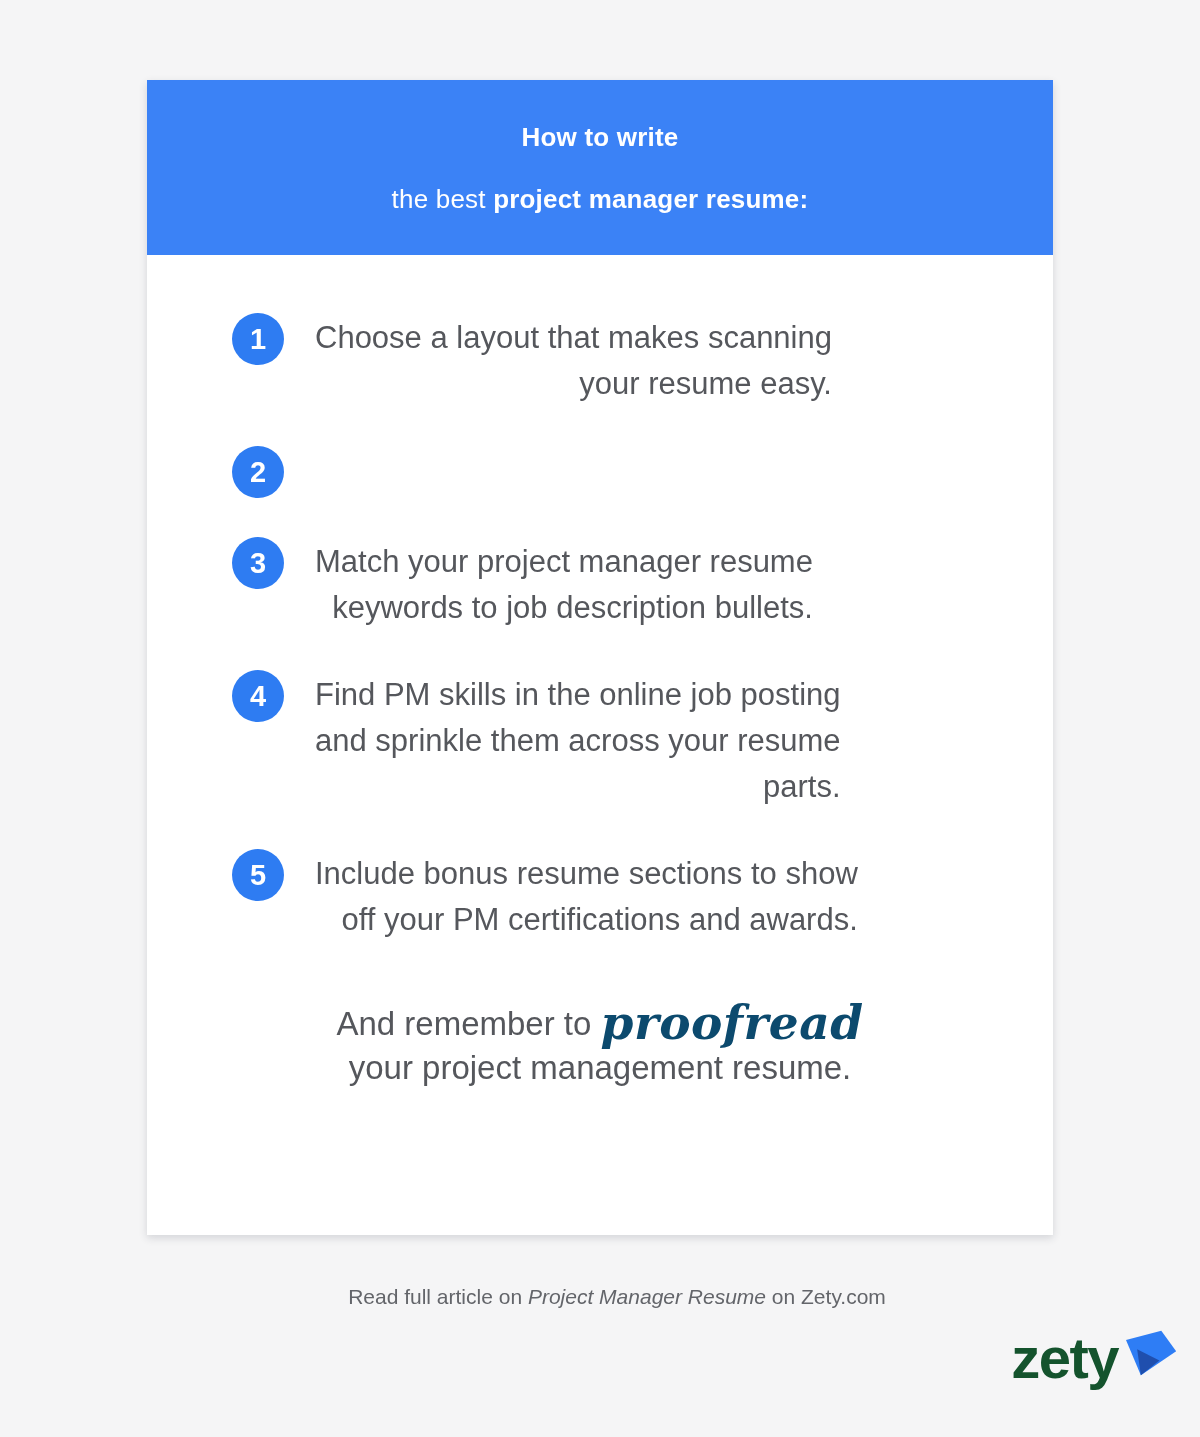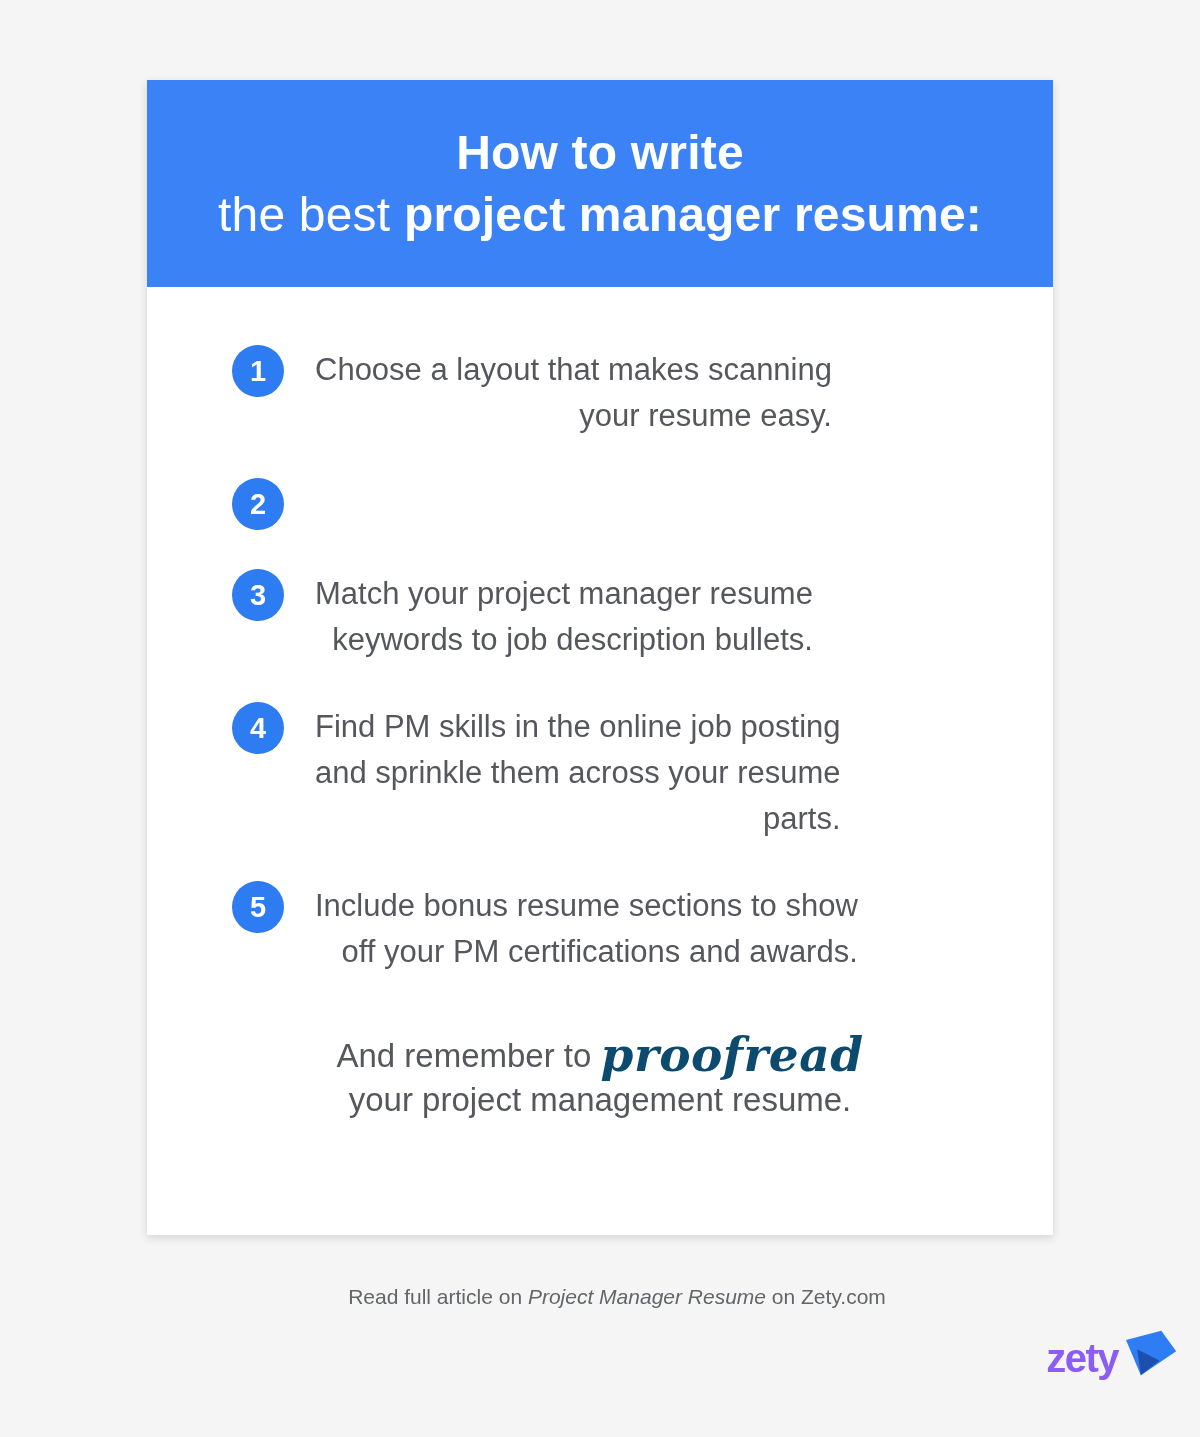--- a/index.html
+++ b/index.html
@@ -18,30 +18,30 @@
     position: absolute;
     left: 147px;
     top: 80px;
     width: 906px;
     height: 1155px;
     background: #ffffff;
     box-shadow: 0 3px 8px rgba(40,45,60,0.16);
   }
 
   .card-header {
-    height: 207px;
+    height: 175px;
     background: #3b82f6;
     color: #ffffff;
     display: flex;
     flex-direction: column;
     align-items: center;
     justify-content: center;
     text-align: center;
     line-height: 62px;
-    font-size: 48px;
+    font-size: 26px;
     letter-spacing: 0.2px;
   }
   .card-header .line1 { font-weight: 600; }
   .card-header .line2 .regular { font-weight: 400; text-align: right; }
   .card-header .line2 .bold { font-weight: 700; }
 
   .steps {
     padding: 58px 90px 0 85px;
   }
 
@@ -113,24 +113,24 @@
   .footer-note .em { font-style: italic; }
 
   .logo {
     position: absolute;
     right: 22px;
     top: 1328px;
     display: flex;
     align-items: flex-end;
   }
   .logo-text {
-    font-size: 40px;
+    font-size: 58px;
     line-height: 52px;
     font-weight: 800;
-    color: #8b5cf6;
+    color: #14532d;
     letter-spacing: -1.5px;
   }
   .logo-arrow {
     width: 52px;
     height: 50px;
     margin-left: 8px;
     margin-bottom: 6px;
   }
 </style>
 </head>

